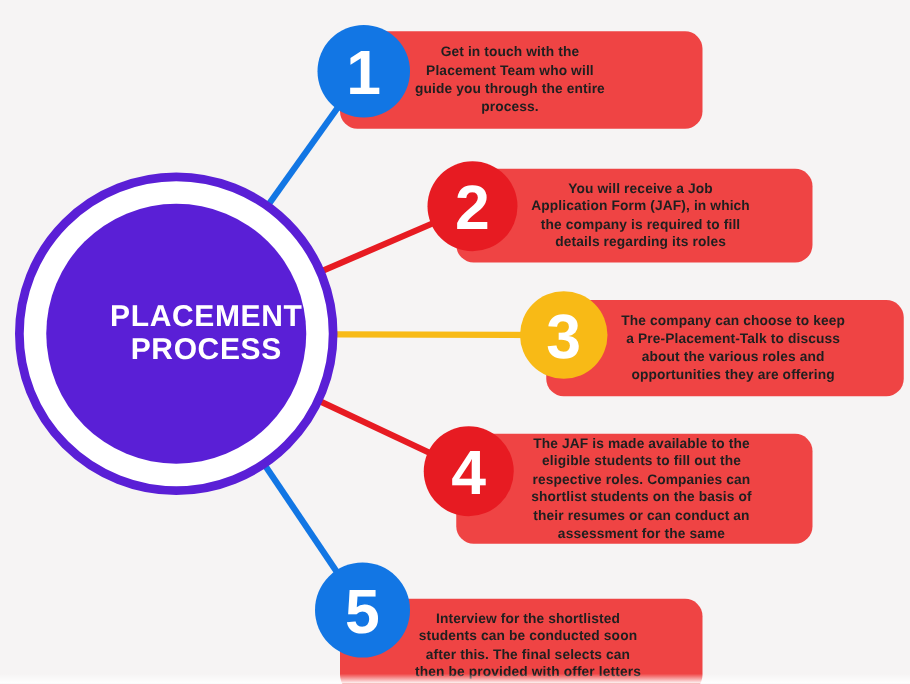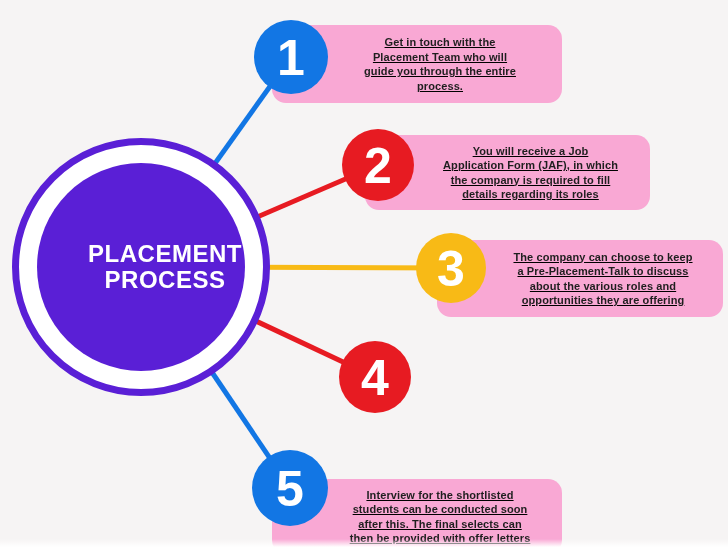--- a/index.html
+++ b/index.html
@@ -10,28 +10,26 @@
     position: relative;
     width: 728px;
     height: 547px;
     background: #f6f4f4;
     overflow: hidden;
   }
 
   
   .stepbox {
     position: absolute;
-    background: #f9a8d4;
+    background: #ef4444;
     border-radius: 14px;
     display: flex;
     align-items: center;
-    justify-content: center;
     padding: 6px 14px 6px 60px;
     z-index: 1;
-    text-decoration: underline;
   }
   .stepbox p {
     white-space: pre-line;
     text-align: center;
     font-size: 11px;
     font-weight: 700;
     line-height: 14.5px;
     letter-spacing: 0.1px;
     color: #1f1f1f;
   }
@@ -100,20 +98,28 @@
 Application Form (JAF), in which
 the company is required to fill
 details regarding its roles</p>
   </div>
   <div class="stepbox box-3">
     <p>The company can choose to keep
 a Pre-Placement-Talk to discuss
 about the various roles and
 opportunities they are offering</p>
   </div>
+  <div class="stepbox box-4">
+    <p>The JAF is made available to the
+eligible students to fill out the
+respective roles. Companies can
+shortlist students on the basis of
+their resumes or can conduct an
+assessment for the same</p>
+  </div>
   <div class="stepbox box-5">
     <p>Interview for the shortlisted
 students can be conducted soon
 after this. The final selects can
 then be provided with offer letters</p>
   </div>
 
   <svg class="diagram-svg" viewBox="0 0 728 547" xmlns="http://www.w3.org/2000/svg">
 
     <line x1="141" y1="267" x2="291" y2="57" stroke-width="5" stroke="#1276e4"></line>

